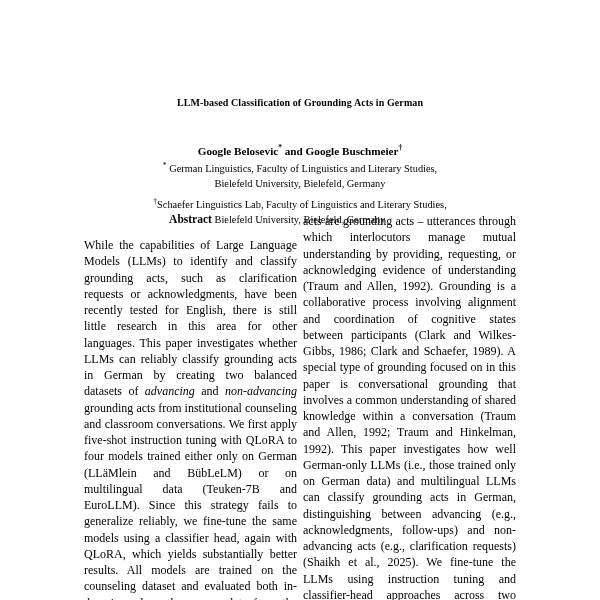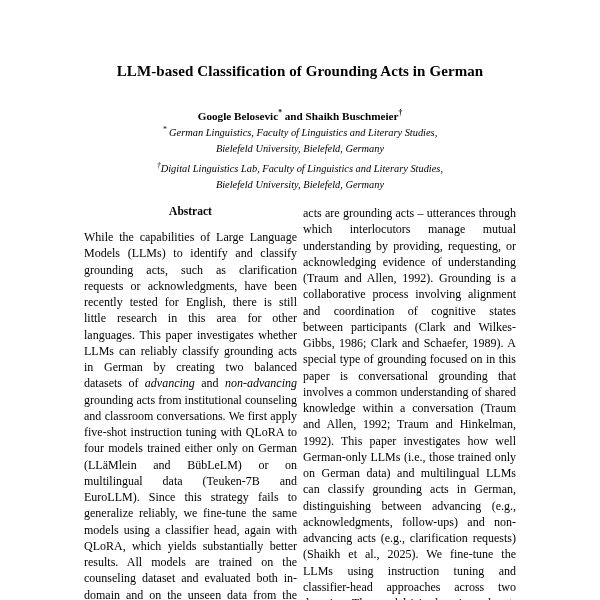--- a/index.html
+++ b/index.html
@@ -16,24 +16,24 @@
   }
   .page {
     position: relative;
     width: 600px;
     height: 600px;
     background: #ffffff;
     box-sizing: border-box;
     padding: 0 84px;
   }
   .paper-title {
-    margin: 0;
-    padding-top: 62px;
+    margin: 8px;
+    padding-top: 88px;
     text-align: center;
-    font-size: 15px;
+    font-size: 10px;
     font-weight: bold;
     letter-spacing: 0.1px;
     line-height: 1.3;
   }
   .authors {
     margin: 0;
     padding-top: 26px;
     text-align: center;
     font-size: 11.2px;
     font-weight: bold;
@@ -46,21 +46,20 @@
   }
   .affil-block {
     text-align: center;
     font-size: 10.4px;
     line-height: 1.42;
     padding-top: 2px;
   }
   .affil-line {
     display: block;
     white-space: nowrap;
-    font-style: italic;
   }
   .affil-line .sup {
     font-size: 7.5px;
     vertical-align: super;
   }
   .affil-gap {
     display: block;
     height: 5px;
   }
   .columns {
@@ -101,28 +100,28 @@
 </head>
 <body>
 
 <div class="page">
 
   <h1 class="paper-title">LLM-based Classification of Grounding Acts in German</h1>
 
   <div class="authors">
     <span>Google Belosevic</span><span class="sup">*</span>
     <span>and</span>
-    <span>Shaikh Buschmeier</span><span class="sup">†</span>
+    <span>Google Buschmeier</span><span class="sup">†</span>
   </div>
 
   <div class="affil-block">
     <span class="affil-line"><span class="sup">*</span> <span>German Linguistics, Faculty of Linguistics and Literary Studies,</span></span>
     <span class="affil-line">Bielefeld University, Bielefeld, Germany</span>
     <span class="affil-gap"></span>
-    <span class="affil-line"><span class="sup">†</span><span>Digital Linguistics Lab, Faculty of Linguistics and Literary Studies,</span></span>
+    <span class="affil-line"><span class="sup">†</span><span>Schaefer Linguistics Lab, Faculty of Linguistics and Literary Studies,</span></span>
     <span class="affil-line">Bielefeld University, Bielefeld, Germany</span>
   </div>
 
   <div class="columns">
 
     <div class="col left-col">
       <h2 class="abstract-heading">Abstract</h2>
       <p class="body-text"><span>While the capabilities of Large Language Models (LLMs) to identify and classify grounding acts, such as clarification requests or acknowledgments, have been recently tested for English, there is still little research in this area for other languages. This paper investigates whether LLMs can reliably classify grounding acts in German by creating two balanced datasets of </span><em>advancing</em><span> and </span><em>non-advancing</em><span> grounding acts from institutional counseling and classroom conversations. We first apply five-shot instruction tuning with QLoRA to four models trained either only on German (LLäMlein and BübLeLM) or on multilingual data (Teuken-7B and EuroLLM). Since this strategy fails to generalize reliably, we fine-tune the same models using a classifier head, again with QLoRA, which yields substantially better results. All models are trained on the counseling dataset and evaluated both in-domain and on the unseen data from the classroom domain. We compare the classifier fine-tuned LLMs against two BERT-based baselines (GBERT-large and Google RemBERT). Results show that the classifier-head BübLeLM outperforms the best-performing baseline (GBERT-large) in in-domain settings. At the same time, GBERT-large achieves the best across-domain performance, making it the most robust overall model for grounding act classification in German.</span></p>
     </div>
 

